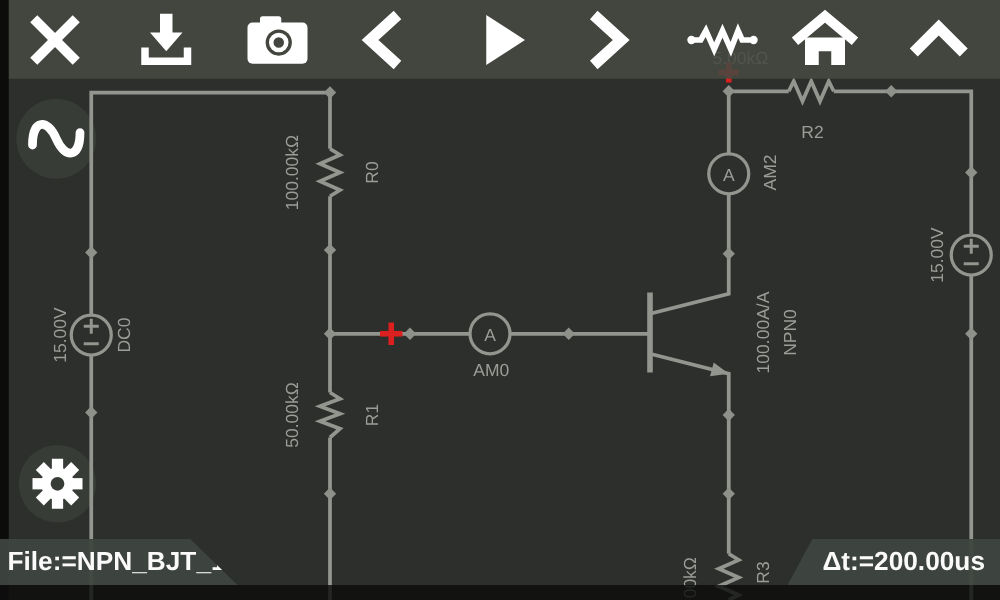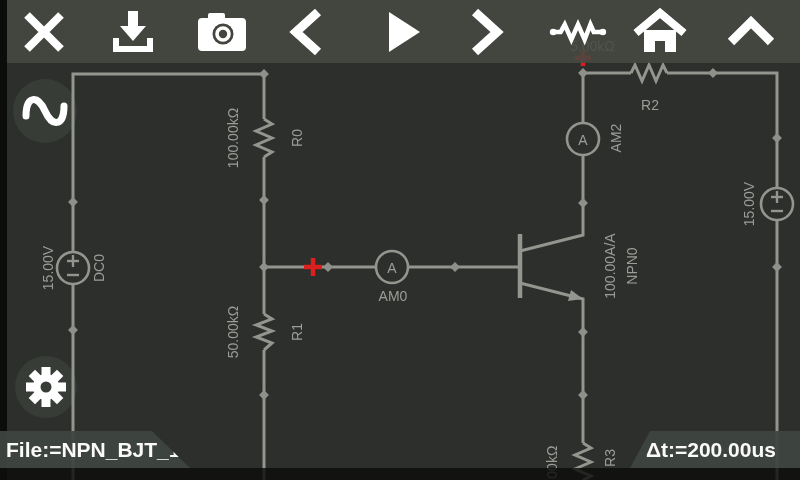--- a/index.html
+++ b/index.html
@@ -26,21 +26,21 @@
   
   #toolbar{position:absolute;left:0;top:0;width:800px;height:63px;background:rgba(70,74,65,0.88);}
   .tb-btn{position:absolute;top:4px;width:58px;height:56px;display:flex;align-items:center;justify-content:center;}
   
   #left-strip{position:absolute;left:0;top:0;width:7px;height:480px;background:#0c0d0b;}
   #bottom-strip{position:absolute;left:0;top:468px;width:800px;height:12px;background:rgba(12,14,12,0.82);}
   
   .banner{position:absolute;top:431px;height:37px;background:rgba(62,68,63,0.95);
           color:#fafafa;font-weight:bold;font-size:21px;line-height:37px;}
   #file-banner{left:0;width:190px;clip-path:polygon(0 0,152px 0,190px 100%,0 100%);padding-left:6px;box-sizing:border-box;}
-  #dt-banner{left:630px;width:170px;clip-path:polygon(20px 0,100% 0,100% 100%,0 100%);text-align:right;padding-right:24px;box-sizing:border-box;}
+  #dt-banner{left:630px;width:170px;clip-path:polygon(20px 0,100% 0,100% 100%,0 100%);text-align:right;padding-right:12px;box-sizing:border-box;}
 </style>
 </head>
 <body>
 
 <div id="screen">
 
   <div class="side-btn" id="sine-btn">
     <svg width="64" height="64" viewBox="-32 -32 64 64">
       <path d="M -19,5 C -19,-16 -7,-16 0,0 C 7,16 19,16 19,-5" stroke="#ffffff" stroke-width="7" fill="none" stroke-linecap="round"></path>
     </svg>

